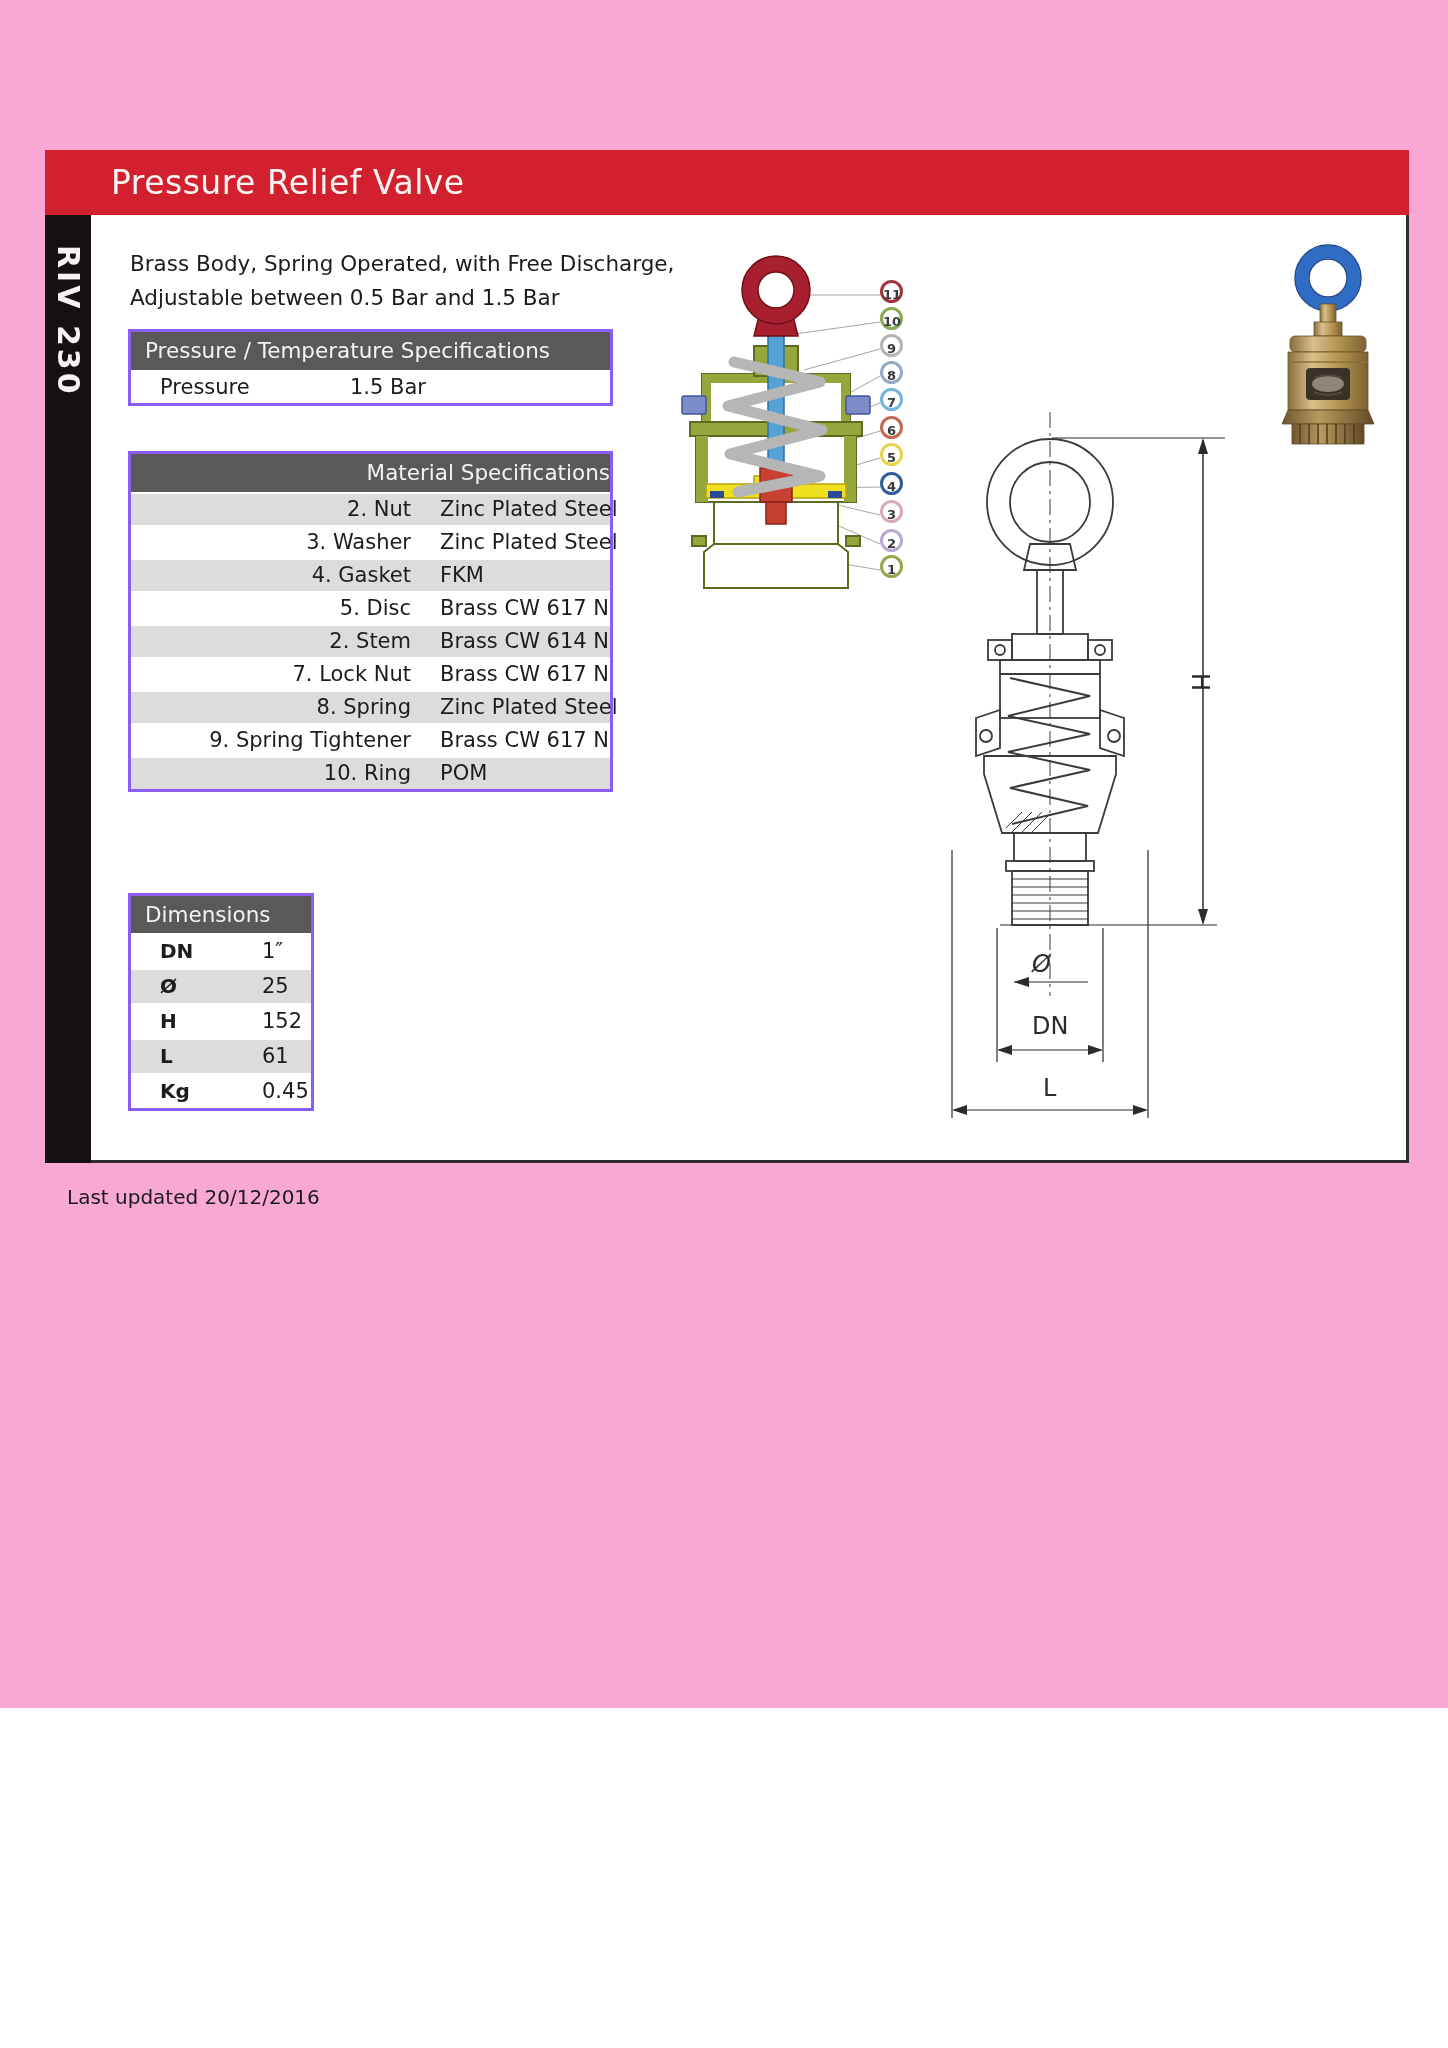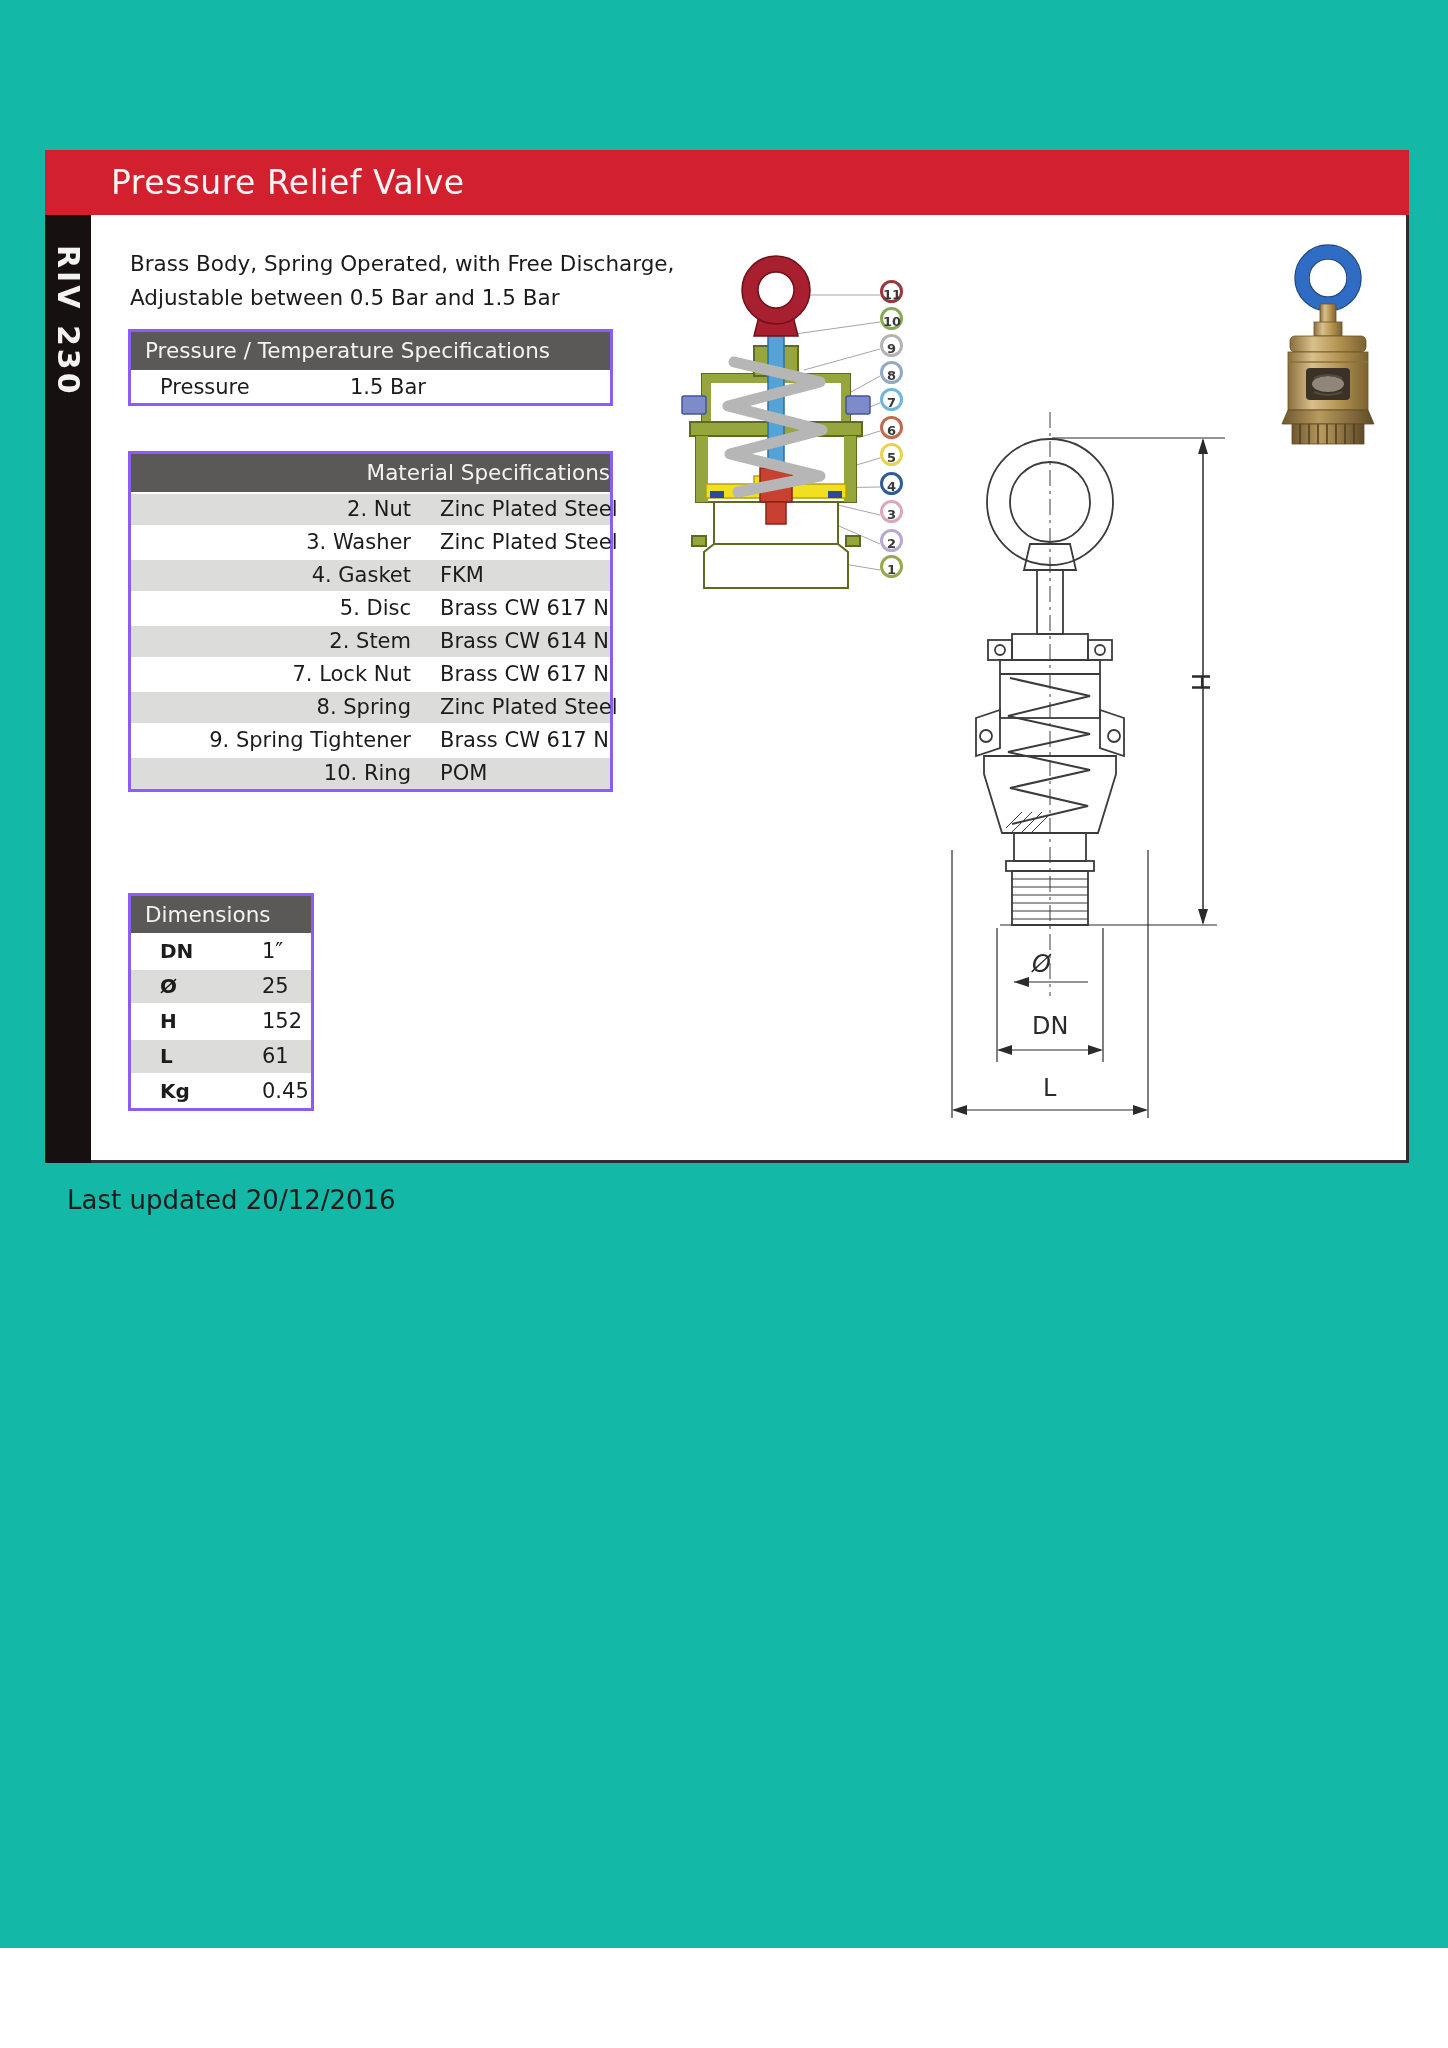--- a/index.html
+++ b/index.html
@@ -1,18 +1,18 @@
 <!DOCTYPE html>
 <html><head>
 <meta charset="utf-8">
 <style>
   * { margin:0; padding:0; box-sizing:border-box; }
   html,body { background:#ffffff; }
   body { font-family:"DejaVu Sans","Liberation Sans",sans-serif; color:#1c1c1c; }
-  .page { position:relative; width:1448px; height:1948px; background:#14b8a6; overflow:hidden;text-decoration:underline; }
+  .page { position:relative; width:1448px; height:1708px; background:#f9a8d4; overflow:hidden;text-decoration:underline; }
 
   
   .header-bar { position:absolute; left:45px; top:150px; width:1364px; height:65px; background:#d2202f; }
   .header-title { display:block; line-height:65px; padding-left:66px; font-size:33px; color:#fdf6f4; letter-spacing:0.5px; }
 
   
   .sidebar { position:absolute; left:45px; top:215px; width:46px; height:948px; background:#171011; }
   .sidebar-text { display:block; writing-mode:vertical-rl; margin:30px auto 0 auto; color:#f5f2f2; font-weight:bold; font-size:30px; letter-spacing:3px; white-space:nowrap; }
 
   
@@ -35,21 +35,21 @@
   .material-table .label { width:280px; flex:none; }
   .dims-table .label { width:102px; flex:none; font-weight:bold; font-size:20px; }
 
   
   .cutaway-svg { position:absolute; left:676px; top:240px; }
   .callout { position:absolute; left:880px; width:23px; height:23px; border:3px solid #888; border-radius:50%; background:#ffffff; text-align:center; font-size:13px; font-weight:bold; line-height:23px; color:#3a3a3a; }
 
   .drawing-svg { position:absolute; left:948px; top:328px; }
   .photo-svg { position:absolute; left:1276px; top:242px; }
 
-  .footer-note { position:absolute; left:67px; top:1185px; font-size:26px; color:#1b1b1b; }
+  .footer-note { position:absolute; left:67px; top:1185px; font-size:20px; color:#1b1b1b; }
 </style>
 </head>
 <body>
 
 <div class="page">
 
   <div class="header-bar">
     <span class="header-title">Pressure Relief Valve</span>
   </div>
 

